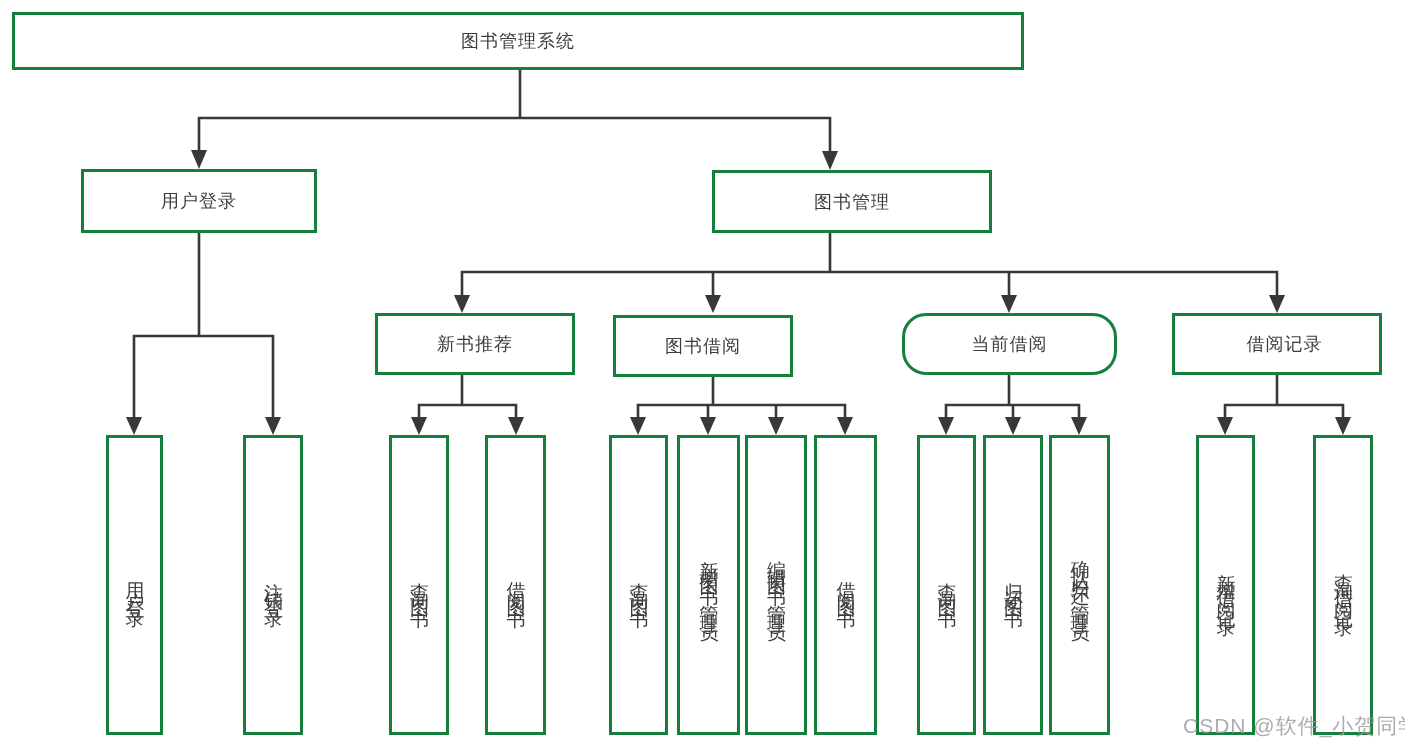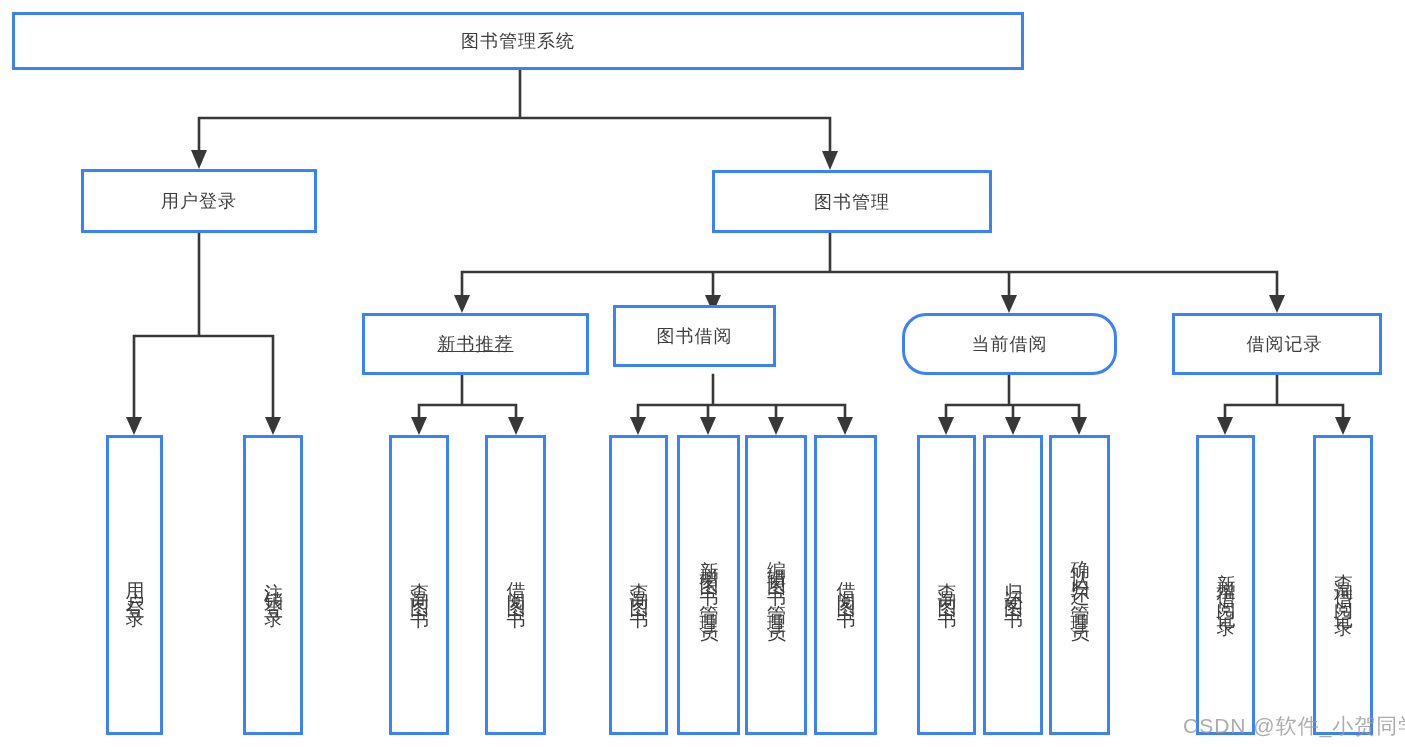--- a/index.html
+++ b/index.html
@@ -14,21 +14,21 @@
   svg.connector-layer {
     position: absolute;
     left: 0; top: 0;
     width: 1405px; height: 747px;
     z-index: 1;
   }
   .node {
     position: absolute;
     box-sizing: border-box;
     background: #ffffff;
-    border: 3px solid #3b82f6;
+    border: 3px solid #15803d;
     color: #3d3d3d;
     display: flex;
     align-items: center;
     justify-content: center;
     z-index: 2;
   }
   .hbox { font-size: 18px; letter-spacing: 1px; }
   .vbox { font-size: 19px; }
   .vtext {
     writing-mode: vertical-lr;
@@ -121,24 +121,24 @@
     <span>图书管理系统</span>
   </div>
 
   <div class="node hbox" style="left:81px; top:169px; width:236px; height:64px;">
     <span>用户登录</span>
   </div>
   <div class="node hbox" style="left:712px; top:170px; width:280px; height:63px;">
     <span>图书管理</span>
   </div>
 
-  <div class="node hbox" style="left:362px; top:313px; width:227px; height:62px;text-decoration:underline;">
+  <div class="node hbox" style="left:375px; top:313px; width:200px; height:62px;">
     <span>新书推荐</span>
   </div>
-  <div class="node hbox" style="left:613px; top:305px; width:163px; height:62px;">
+  <div class="node hbox" style="left:613px; top:315px; width:180px; height:62px;">
     <span>图书借阅</span>
   </div>
   <div class="node hbox" style="left:902px; top:313px; width:215px; height:62px;border-radius:24px;">
     <span>当前借阅</span>
   </div>
   <div class="node hbox" style="left:1172px; top:313px; width:210px; height:62px;padding-left:15px;">
     <span>借阅记录</span>
   </div>
 
   <div class="node vbox" style="left:106px; top:435px; width:57px; height:300px;">

